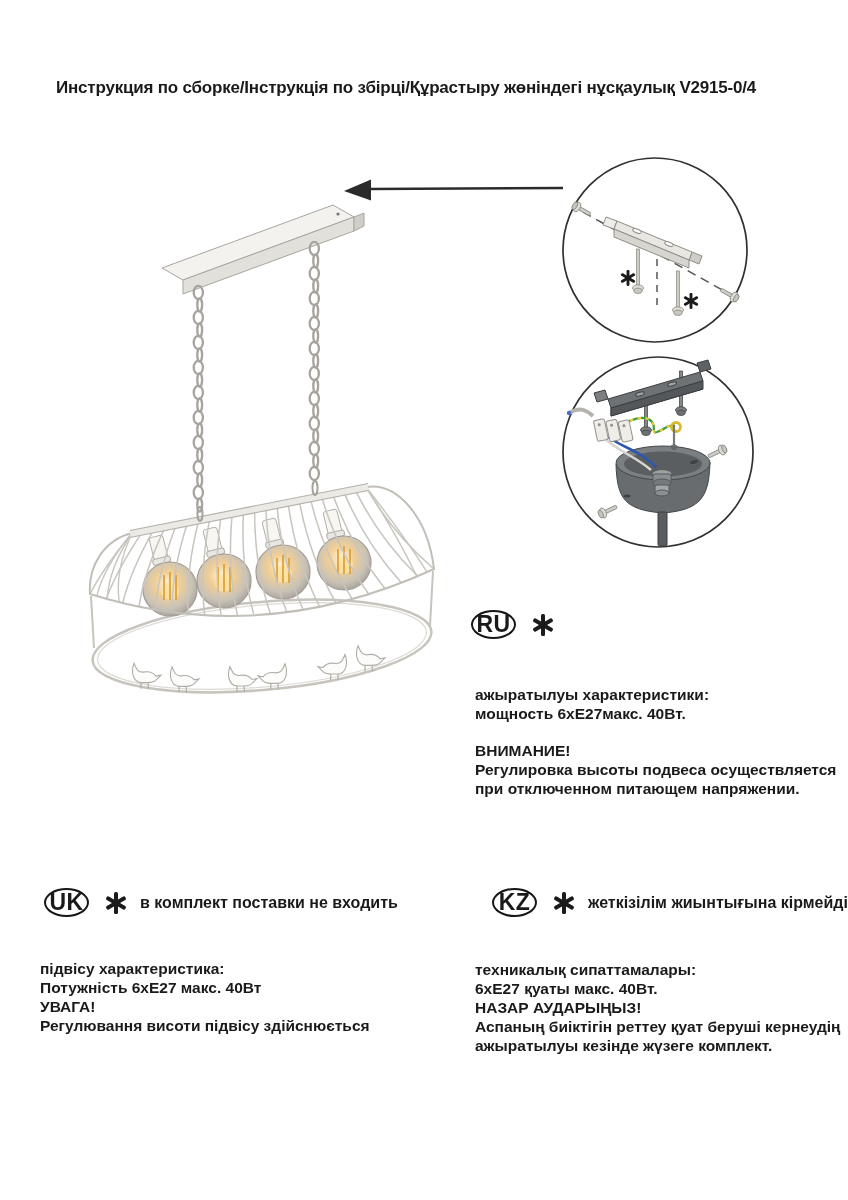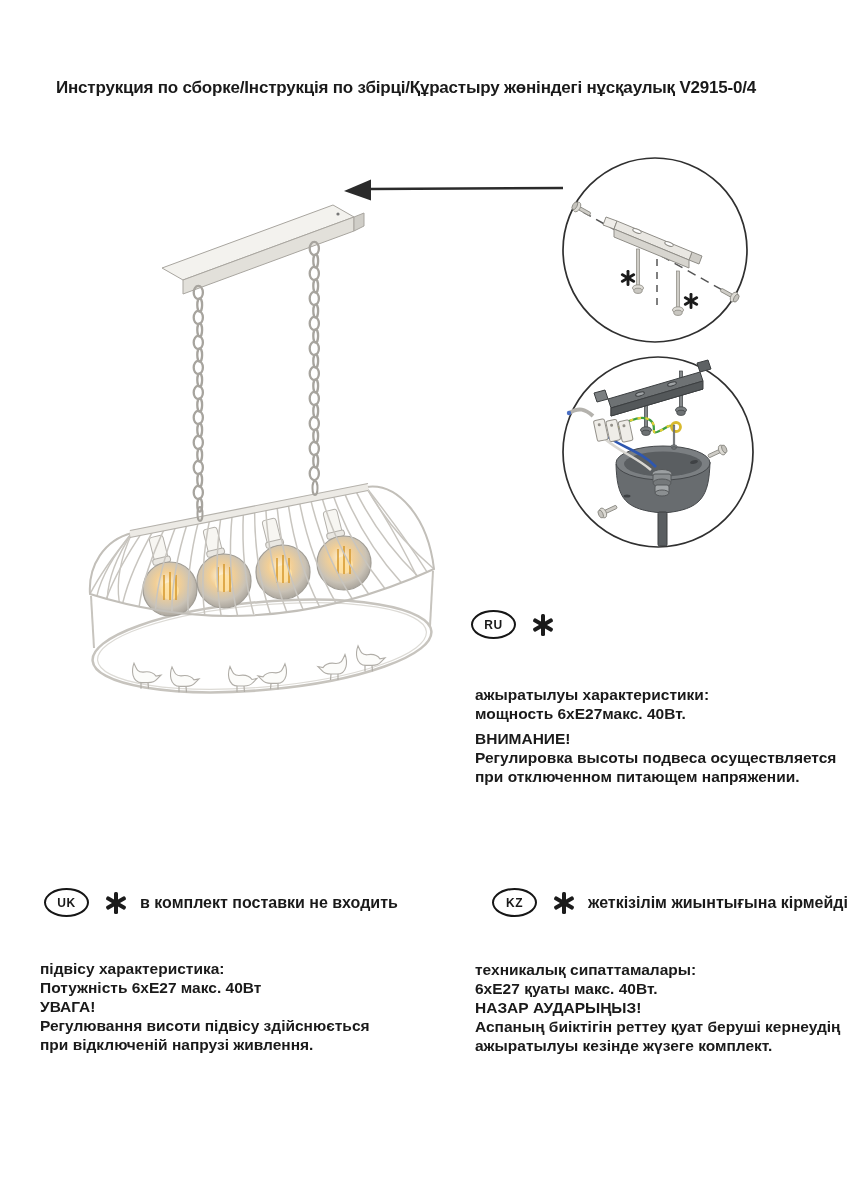--- a/index.html
+++ b/index.html
@@ -10,26 +10,26 @@
   }
   .title{
     position:absolute;left:40px;top:62px;margin:16px;
     font-size:17px;font-weight:bold;white-space:nowrap;letter-spacing:-0.2px;
   }
   .art{position:absolute;left:0;top:0}
   .note-row{position:absolute;display:flex;align-items:center}
   .badge{
     display:flex;align-items:center;justify-content:center;
     width:41px;height:25px;border:2.6px solid #161616;border-radius:50%;
-    font-weight:bold;font-size:12px;letter-spacing:.5px;flex:0 0 auto;
+    font-weight:bold;font-size:23px;letter-spacing:.5px;flex:0 0 auto;
   }
   .ast-svg{margin-left:15px;flex:0 0 auto}
   .note-text{margin-left:12px;font-weight:bold;font-size:16px;white-space:nowrap}
   .specs{position:absolute;font-weight:bold;font-size:15.5px;line-height:19px;white-space:nowrap}
-  .specs.ru-specs .spec-line:nth-child(3){margin-top:6px}
+  .specs.ru-specs .spec-line:nth-child(3){margin-top:18px}
 </style>
 </head>
 <body>
 
 <svg class="art" width="848" height="1200" viewBox="0 0 848 1200">
   <defs>
     <radialGradient id="bulbG" cx="45%" cy="40%" r="62%">
       <stop offset="0%" stop-color="#fff3d8"></stop>
       <stop offset="35%" stop-color="#f2cf96"></stop>
       <stop offset="75%" stop-color="#c9c2b6"></stop>
@@ -302,21 +302,20 @@
     <use href="#ast6" transform="translate(12,12)"></use>
   </svg>
   <span class="note-text">в комплект поставки не входить</span>
 </div>
 
 <div class="specs" style="left:40px;top:959px">
   <div class="spec-line">підвісу характеристика:</div>
   <div class="spec-line">Потужність 6хЕ27 макс. 40Вт</div>
   <div class="spec-line">УВАГА!</div>
   <div class="spec-line">Регулювання висоти підвісу здійснюється</div>
-  <div class="spec-line">при відключеній напрузі живлення.</div>
 </div>
 
 <div class="note-row" style="left:492px;top:888px">
   <span class="badge">KZ</span>
   <svg class="ast-svg" width="24" height="24">
     <use href="#ast6" transform="translate(12,12)"></use>
   </svg>
   <span class="note-text">жеткізілім жиынтығына кірмейді</span>
 </div>
 

